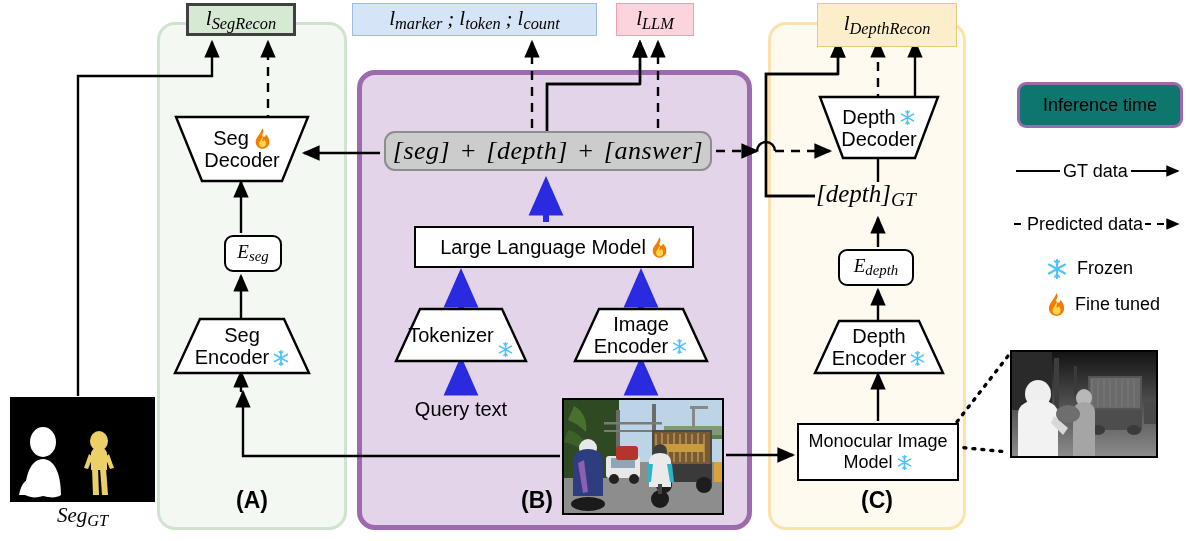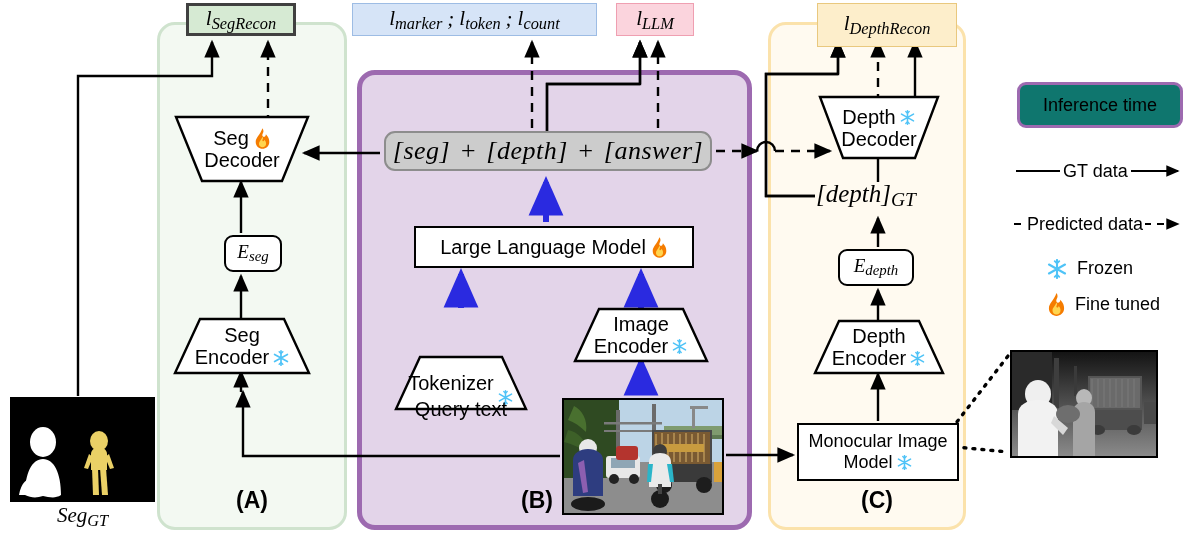--- a/index.html
+++ b/index.html
@@ -279,21 +279,21 @@
   <div class="nodebox" id="llm">
     <span>Large Language Model</span>
       <span class="flame">
       <svg viewBox="0 0 20 24" width="17" height="21">
           <path d="M10 0c3 5-1 6 0 9 1 2 4 1 4-2 3 3 4 6 4 9 0 5-4 8-8 8s-8-3-8-8c0-5 5-8 8-16z" fill="#f57c00"></path>
           <path d="M10 10c1.6 2.4-.5 3.2 0 4.6.6 1.3 2.2.6 2.2-1 1.6 1.6 2 3 2 4.6 0 2.6-2 4.2-4.2 4.2S5.8 20.8 5.8 18.2c0-2.6 2.6-4.2 4.2-8.2z" fill="#ffd54f"></path>
         </svg>
     </span>
   </div>
 
-  <div class="trap abs" id="tokenizer" style="left:395px;top:308px;width:132px;height:54px;margin-top:48px;">
+  <div class="trap abs" id="tokenizer" style="left:395px;top:308px;width:132px;height:54px;">
     <svg width="132" height="54">
         <polygon points="25,1 107,1 131,53 1,53" fill="#ffffff" stroke="#000" stroke-width="2.4"></polygon>
       </svg>
     <div class="txt" style="flex-direction:row;">
       <span>Tokenizer</span>
         <span class="snow" style="align-self:flex-end;margin-bottom:4px">
         <svg viewBox="0 0 20 20" width="15" height="15" stroke="#4fc3f7" stroke-width="2.1" stroke-linecap="round">
             <path d="M10 1v18M2 5.5l16 9M18 5.5l-16 9"></path>
             <path d="M10 4.4l-2.3-2.3M10 4.4l2.3-2.3M10 15.6l-2.3 2.3M10 15.6l2.3 2.3" stroke-width="1.8"></path>
           </svg>

